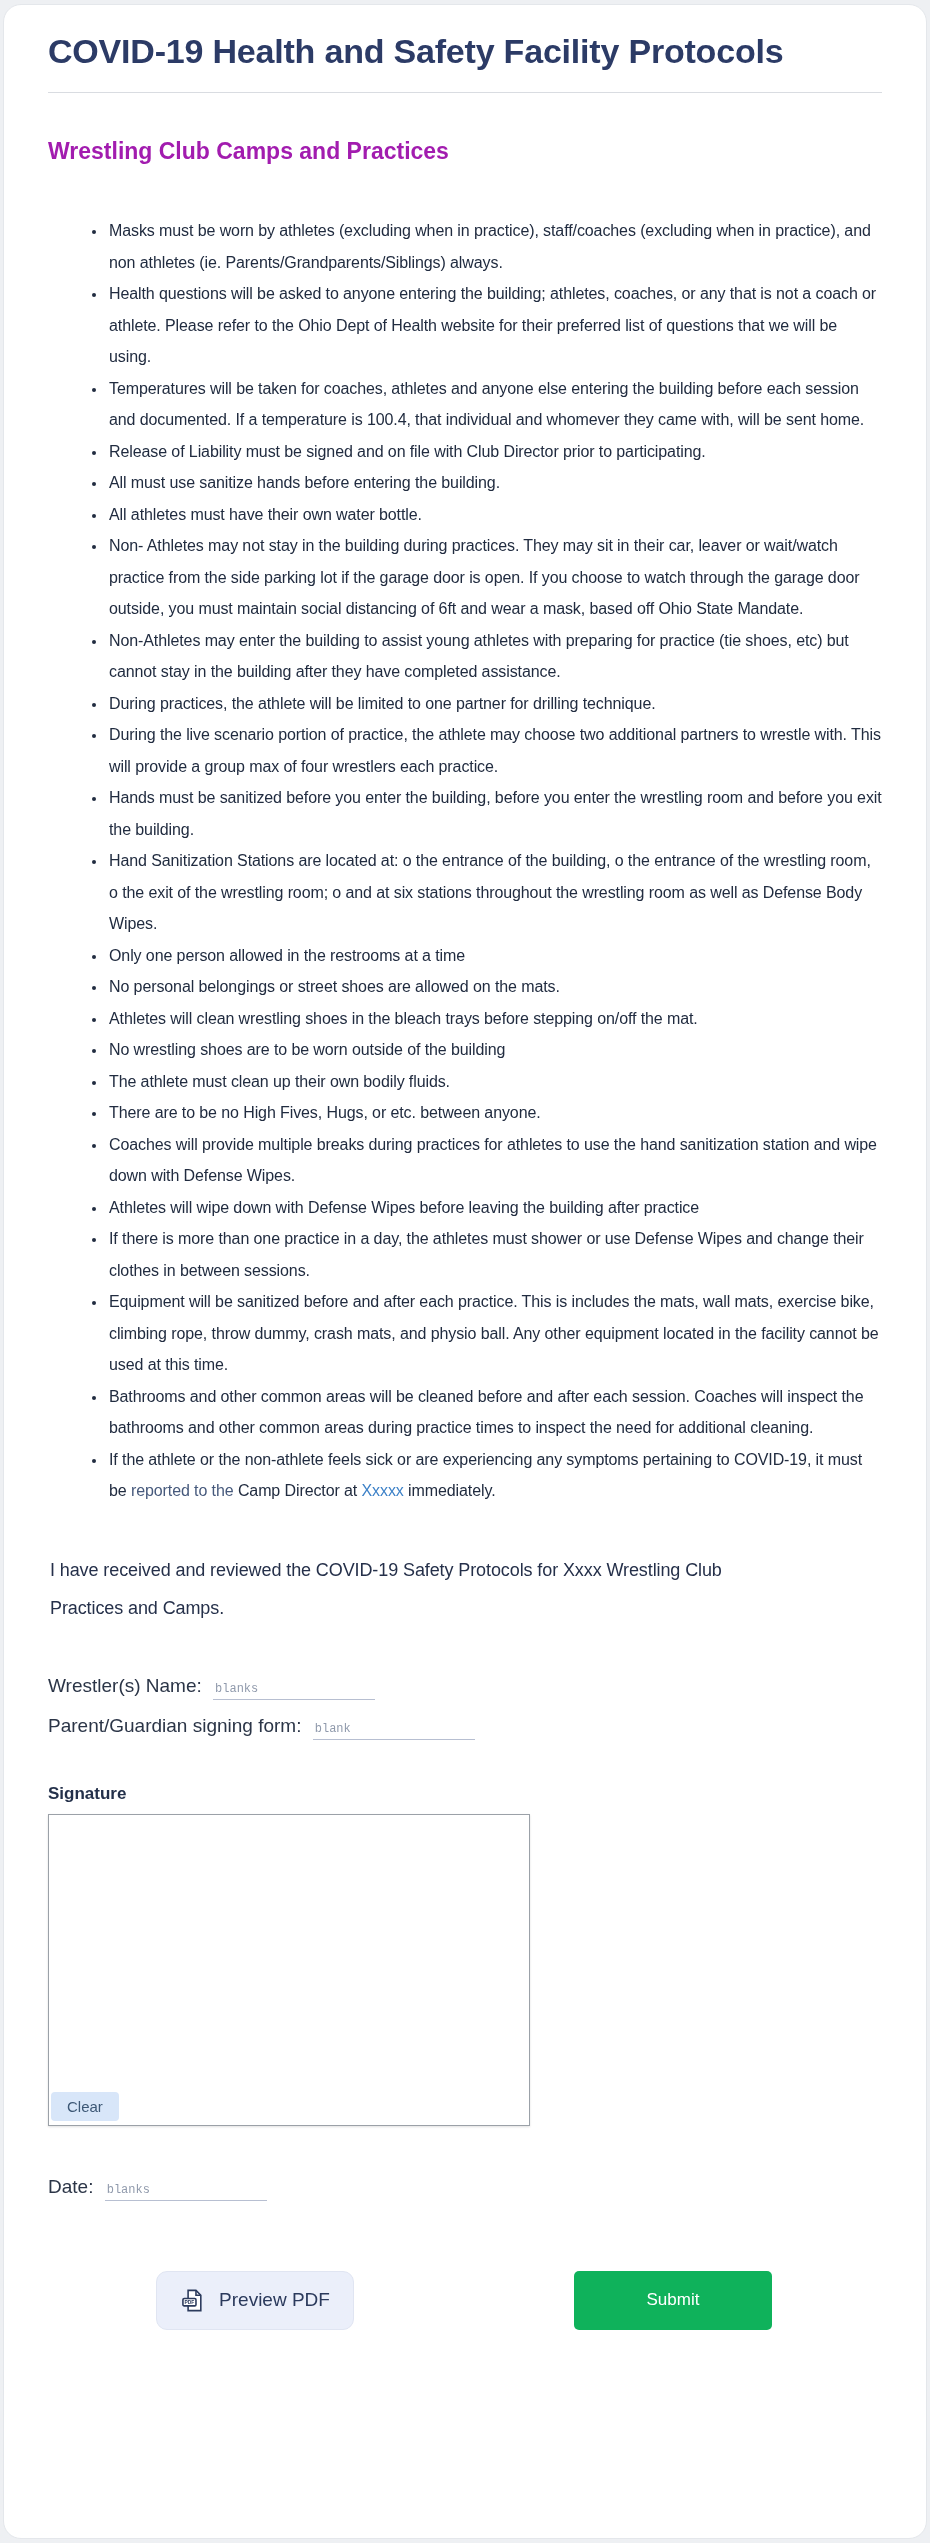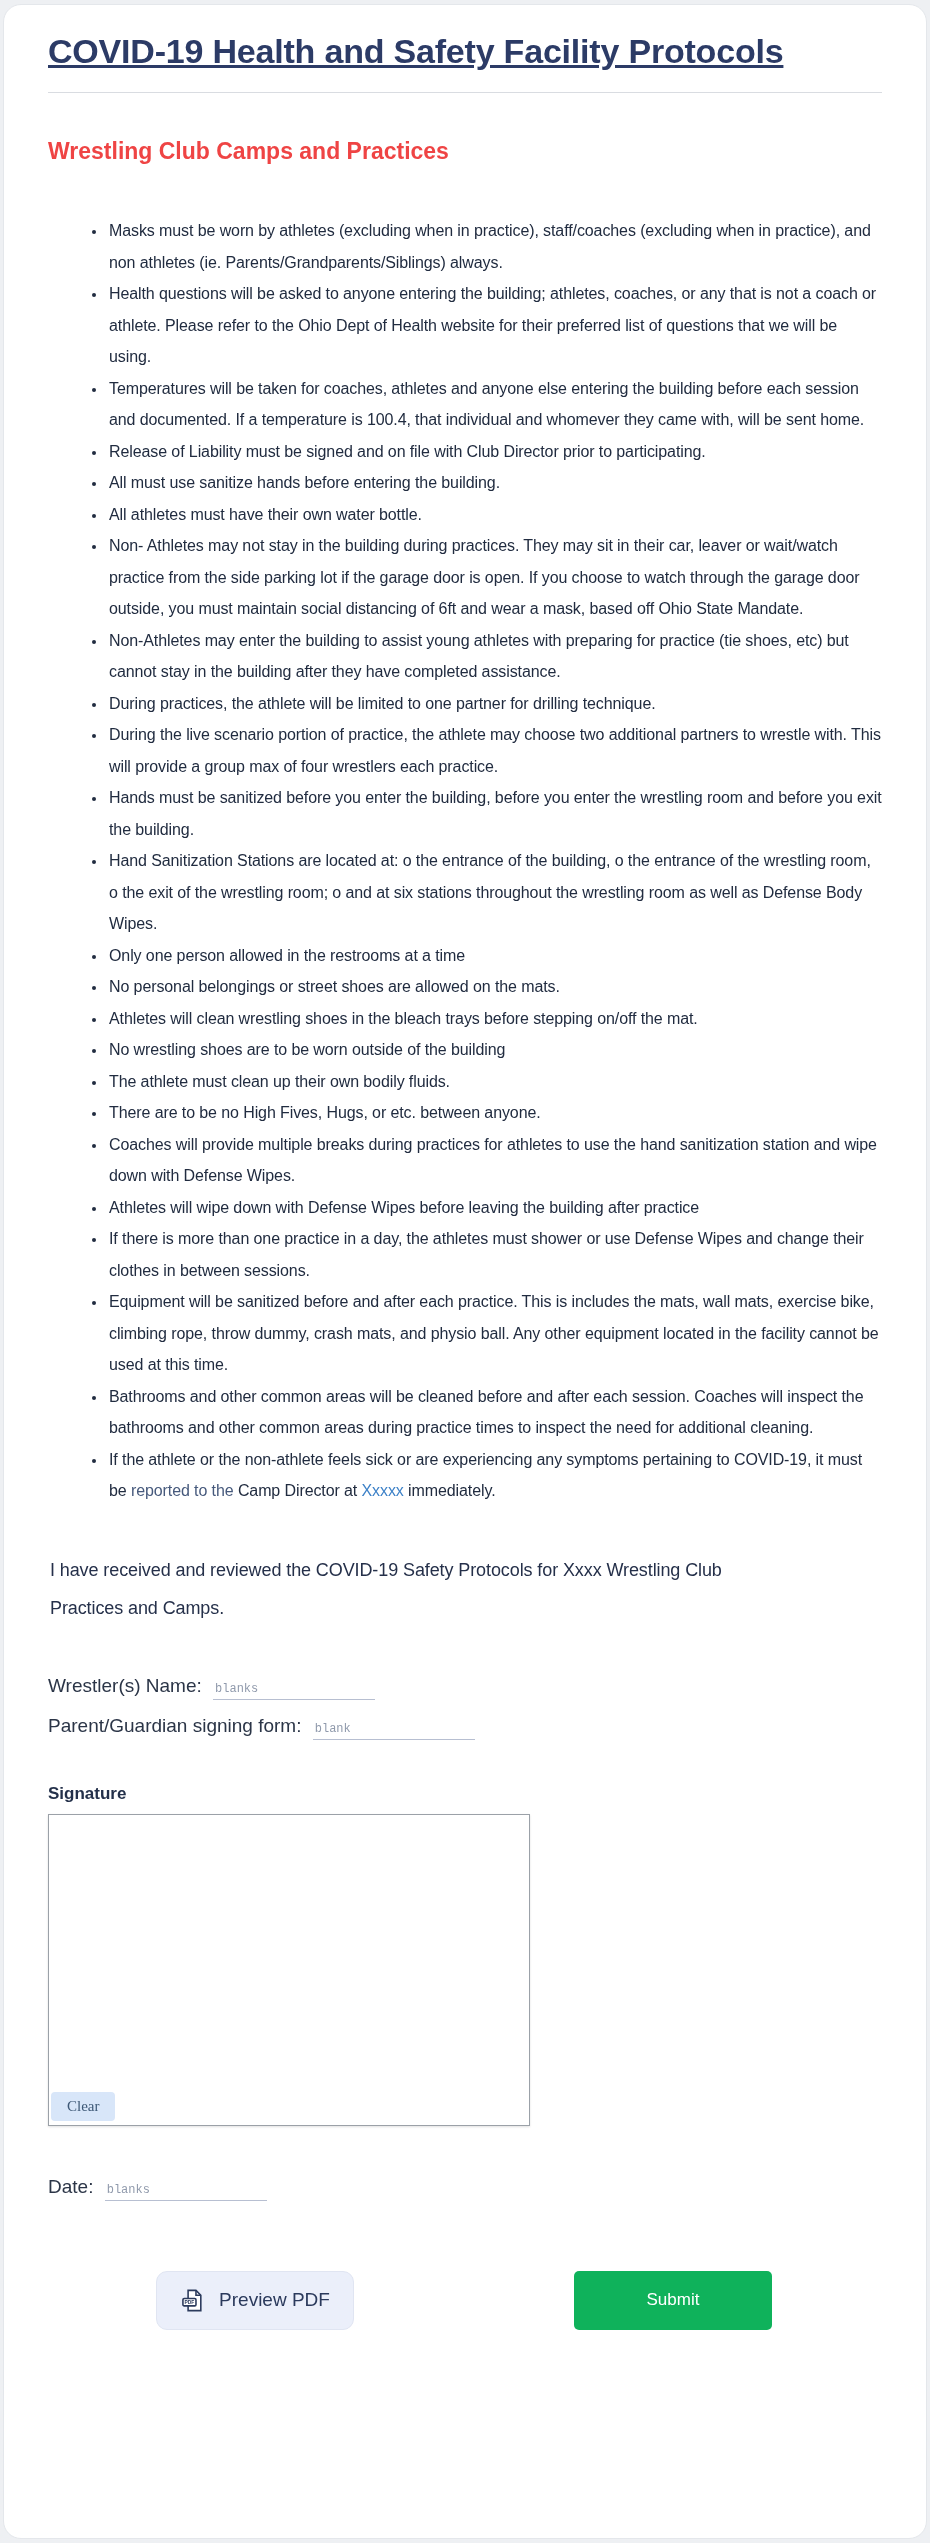--- a/index.html
+++ b/index.html
@@ -2,23 +2,23 @@
 <html><head>
 <meta charset="utf-8">
 <style>
   html,body{margin:0;padding:0;width:930px;height:2543px;overflow:hidden;
     font-family:"Liberation Sans","DejaVu Sans",sans-serif;background:#eef0f3;}
   .page{position:relative;width:930px;height:2543px;}
   .card{position:absolute;left:3px;top:4px;right:3px;bottom:4px;background:#ffffff;
     border:1px solid #e4e7eb;border-radius:18px;box-sizing:border-box;
     padding:24px 44px 0 44px;}
   h1{margin:0 0 18px 0;font-size:34px;line-height:45px;font-weight:700;
-    color:#2c3b66;letter-spacing:-0.2px;text-decoration:underline;}
+    color:#2c3b66;letter-spacing:-0.2px;}
   .title-divider{border:none;border-top:1px solid #d9dce1;margin:10px 0 0 0;}
-  h2{margin:43px 0 0 0;font-size:23px;line-height:30px;font-weight:700;color:#ef4444;}
+  h2{margin:43px 0 0 0;font-size:23px;line-height:30px;font-weight:700;color:#a21caf;}
   ul.protocols{margin:49px 0 0 0;padding:0 0 0 59px;list-style:disc;}
   ul.protocols li{font-size:16px;line-height:31.5px;color:#212c40;
     letter-spacing:-0.1px;padding-left:2px;}
   ul.protocols li::marker{color:#212c40;font-size:14px;}
   .seg-em{color:#46597c;}
   .seg-link{color:#3e82c8;}
   .ack{margin:44px 0 0 2px;max-width:700px;font-size:18px;line-height:38px;
     color:#25304a;letter-spacing:-0.1px;}
   .fields{margin-top:48px;}
   .field-row{margin-bottom:15px;font-size:19px;color:#2b3547;}
@@ -26,21 +26,21 @@
   .line-input{border:none;outline:none;border-bottom:1px solid #b7bfd1;
     width:158px;margin-left:6px;padding:1px 2px 3px 2px;font-size:12px;color:#1d4ed8;
     font-family:Liberation Mono, monospace;background:transparent;
     vertical-align:baseline;}
   .line-input::placeholder{color:#909aac;opacity:1;}
   .sig-label{margin:44px 0 10px 0;font-size:17px;font-weight:700;color:#23304a;}
   .sig-box{position:relative;width:482px;height:312px;background:#ffffff;
     border:1px solid #9ba1a8;box-sizing:border-box;box-shadow:0 1px 2px rgba(0,0,0,0.12);}
   .clear-btn{position:absolute;left:2px;bottom:4px;background:#d8e6f9;color:#3d5876;
     border:none;border-radius:4px;padding:6px 16px;font-size:15px;cursor:pointer;
-    font-family:Liberation Serif, serif;}
+    font-family:Liberation Sans, sans-serif;}
   .date-block{margin-top:50px;}
   .actions{margin-top:70px;display:flex;justify-content:space-between;
     padding:0 110px 0 108px;}
   .preview-btn{display:flex;align-items:center;justify-content:center;gap:12px;
     width:198px;height:59px;background:#ebeffa;border:1px solid #e0e5f2;border-radius:11px;
     color:#2b3a5c;font-size:19px;cursor:pointer;
     font-family:"Liberation Sans","DejaVu Sans",sans-serif;}
   .submit-btn{width:198px;height:59px;background:#0fb25b;border:none;border-radius:5px;
     color:#ffffff;font-size:17px;cursor:pointer;
     font-family:"Liberation Sans","DejaVu Sans",sans-serif;}

